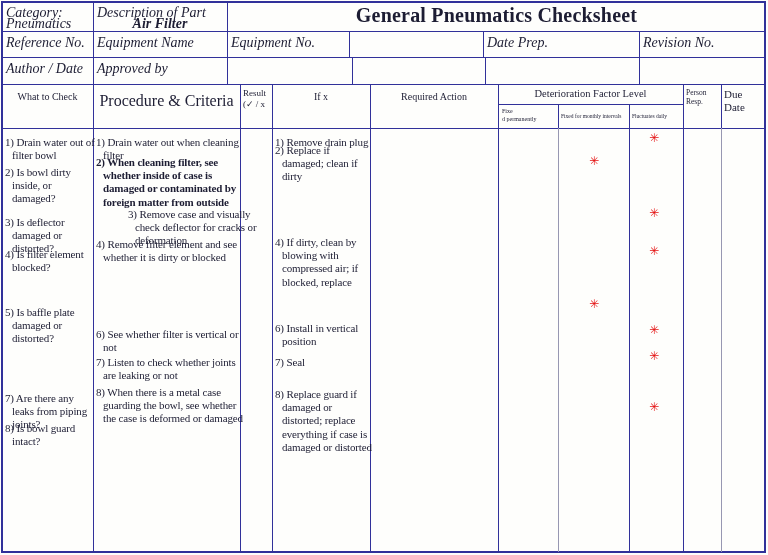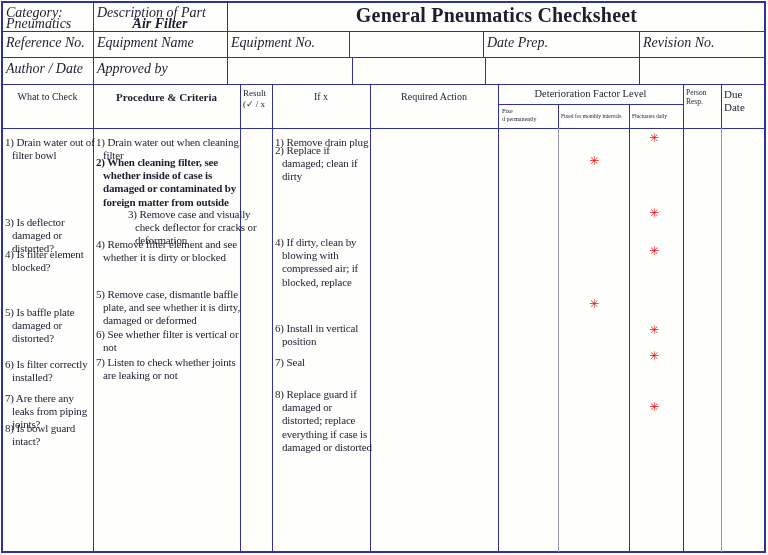--- a/index.html
+++ b/index.html
@@ -79,52 +79,52 @@
   <div class="lbl" style="left:643px;top:35px;">Revision No.</div>
 
   <div class="lbl" style="left:6px;top:61px;">Author / Date</div>
   <div class="lbl" style="left:97px;top:61px;">Approved by</div>
   <div class="cell" style="left:228px;top:58px;width:124px;height:26px;"></div>
   <div class="cell" style="left:353px;top:58px;width:132px;height:26px;"></div>
   <div class="cell" style="left:486px;top:58px;width:153px;height:26px;"></div>
   <div class="cell" style="left:640px;top:58px;width:124px;height:26px;"></div>
 
   <div class="hdr" style="left:2px;top:91px;width:91px;">What to Check</div>
-  <div class="hdr" style="left:93px;top:91px;width:147px;font-size:11px;font-weight:bold;">Procedure &amp; Criteria</div>
+  <div class="hdr" style="left:93px;top:91px;width:147px;font-size:16px;">Procedure &amp; Criteria</div>
   <div class="hdr pre" style="left:243px;top:88px;width:30px;text-align:left;font-size:9px;">Result
 (✓ / x</div>
   <div class="hdr" style="left:272px;top:91px;width:98px;">If x</div>
   <div class="hdr" style="left:370px;top:91px;width:128px;">Required Action</div>
   <div class="hdr" style="left:498px;top:88px;width:185px;font-size:10.5px;">Deterioration Factor Level</div>
   <div class="subhdr pre" style="left:502px;top:108px;width:54px;white-space:pre-line;">Fixe
 d permanently</div>
   <div class="subhdr" style="left:561px;top:113px;width:66px;font-size:5.5px;">Fixed for monthly intervals</div>
   <div class="subhdr" style="left:632px;top:113px;width:50px;font-size:5.5px;">Fluctuates daily</div>
   <div class="hdr pre" style="left:686px;top:88px;width:33px;text-align:left;font-size:7.5px;">Person
 Resp.</div>
   <div class="hdr pre" style="left:724px;top:88px;width:40px;text-align:left;font-size:11px;">Due
 Date</div>
 
   <div class="bodycol" style="left:5px;width:84px;">
       <div class="item" style="top: 8px;">1) Drain water out of filter bowl</div>
+      <div class="item" style="top: 38px;">2) Is bowl dirty inside, or damaged?</div>
       <div class="item" style="top: 88px;">3) Is deflector damaged or distorted?</div>
       <div class="item" style="top: 120px;">4) Is filter element blocked?</div>
       <div class="item" style="top: 178px;">5) Is baffle plate damaged or distorted?</div>
-      <div class="item" style="top: 230px;">6) Is filter correctly installed?</div>
       <div class="item" style="top: 264px;">7) Are there any leaks from piping joints?</div>
       <div class="item" style="top: 294px;">8) Is bowl guard intact?</div>
     </div>
   <div class="bodycol" style="left:96px;width:141px;">
       <div class="item" style="top: 8px;">1) Drain water out when cleaning filter</div>
       <div class="item" style="top: 28px; font-weight: bold;">2) When cleaning filter, see whether inside of case is damaged or contaminated by foreign matter from outside</div>
       <div class="item" style="top: 80px; margin-left: 32px;">3) Remove case and visually check deflector for cracks or deformation</div>
       <div class="item" style="top: 110px;">4) Remove filter element and see whether it is dirty or blocked</div>
-      <div class="item" style="top: 160px;">5) Remove case, dismantle baffle plate, and see whether it is dirty, damaged or deformed</div>
       <div class="item" style="top: 200px;">6) See whether filter is vertical or not</div>
       <div class="item" style="top: 228px;">7) Listen to check whether joints are leaking or not</div>
+      <div class="item" style="top: 258px;">8) When there is a metal case guarding the bowl, see whether the case is deformed or damaged</div>
     </div>
   <div class="bodycol" style="left:241px;width:30px;"></div>
   <div class="bodycol" style="left:275px;width:91px;">
       <div class="item" style="top: 8px;">1) Remove drain plug</div>
       <div class="item" style="top: 16px;">2) Replace if damaged; clean if dirty</div>
       <div class="item" style="top: 108px;">4) If dirty, clean by blowing with compressed air; if blocked, replace</div>
       <div class="item" style="top: 194px;">6) Install in vertical position</div>
       <div class="item" style="top: 228px;">7) Seal</div>
       <div class="item" style="top: 260px;">8) Replace guard if damaged or distorted; replace everything if case is damaged or distorted</div>
     </div>

